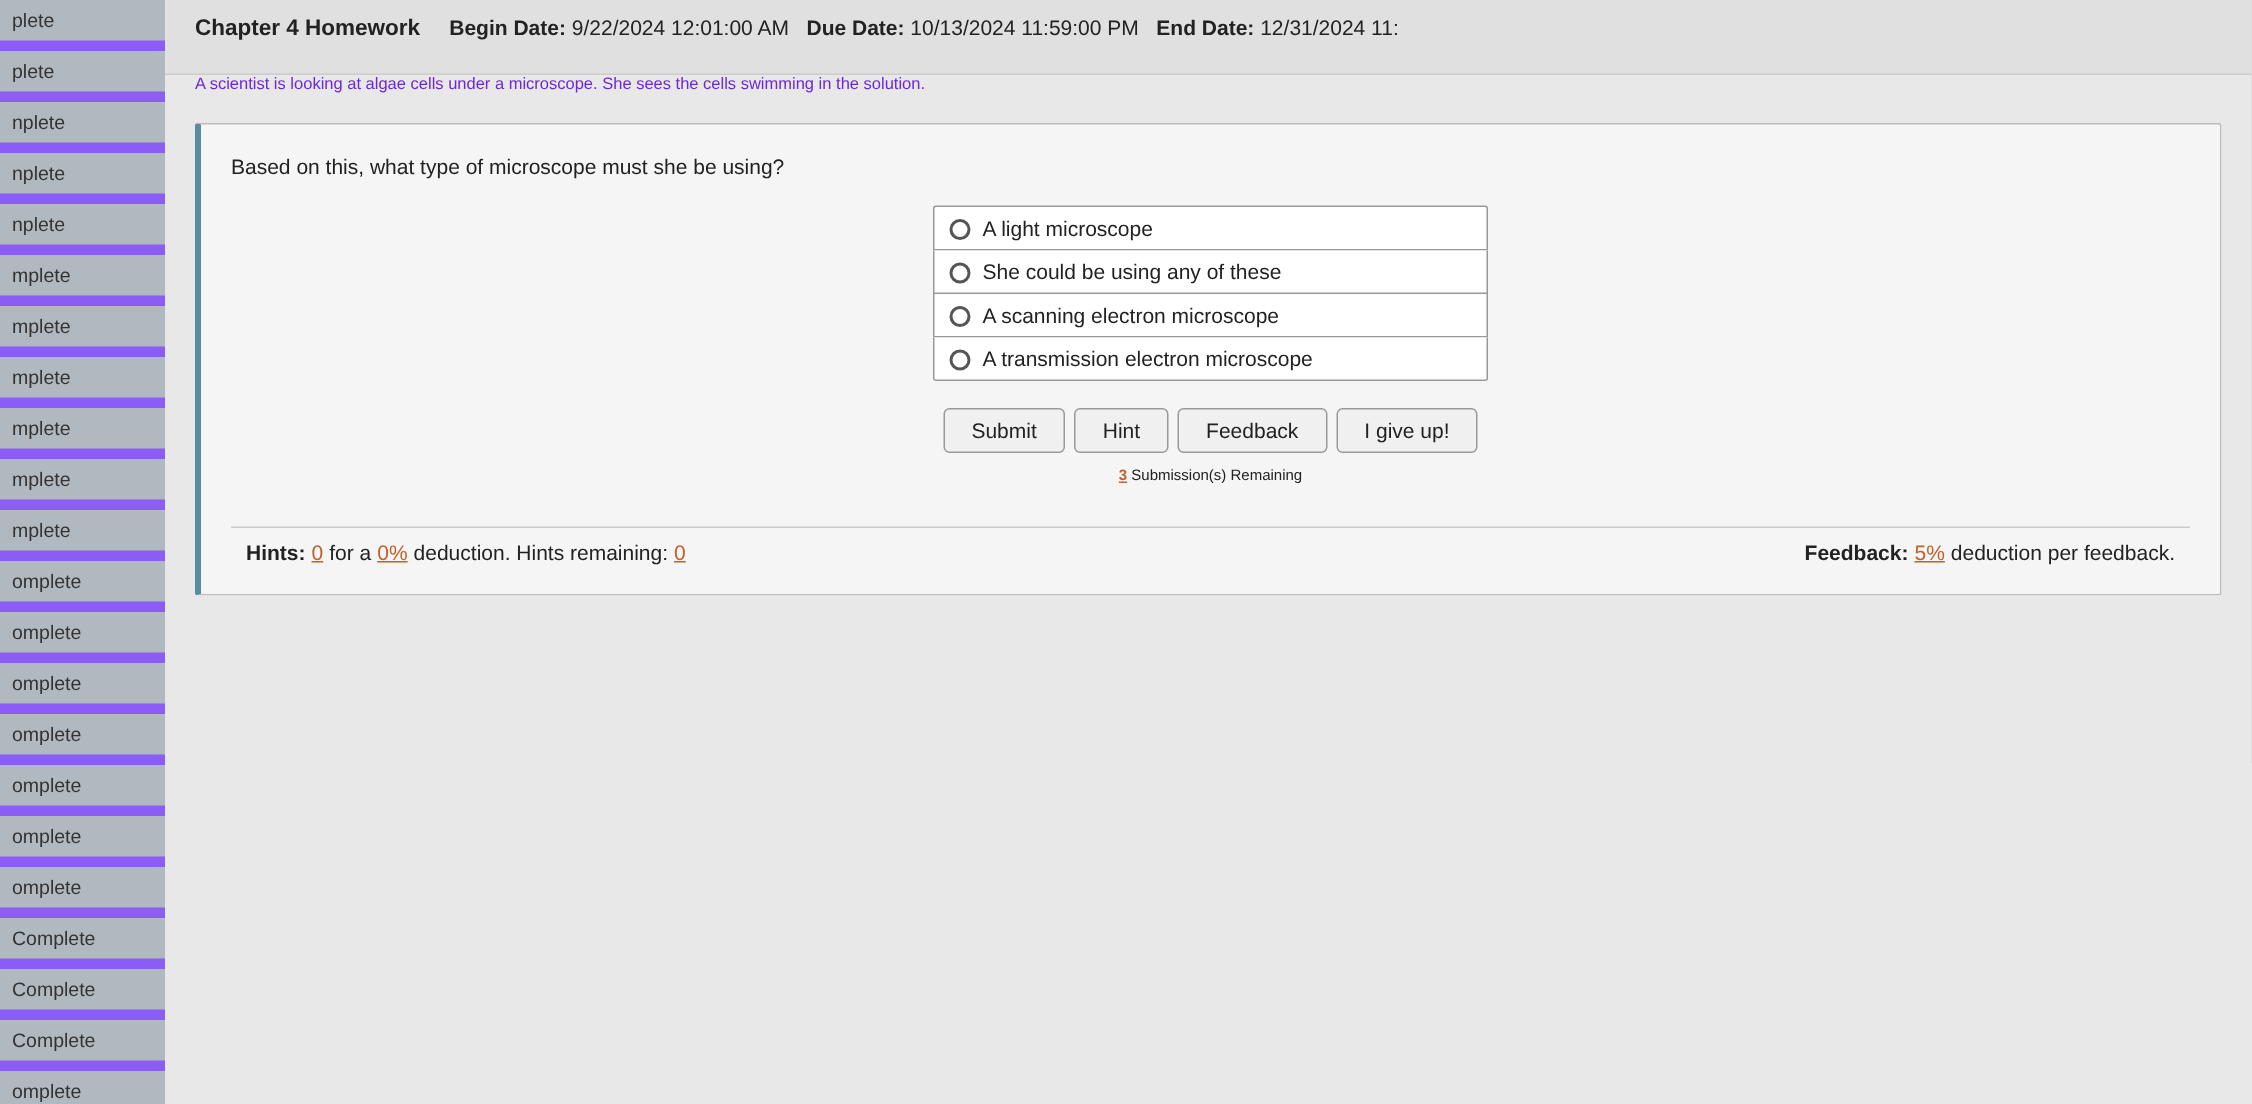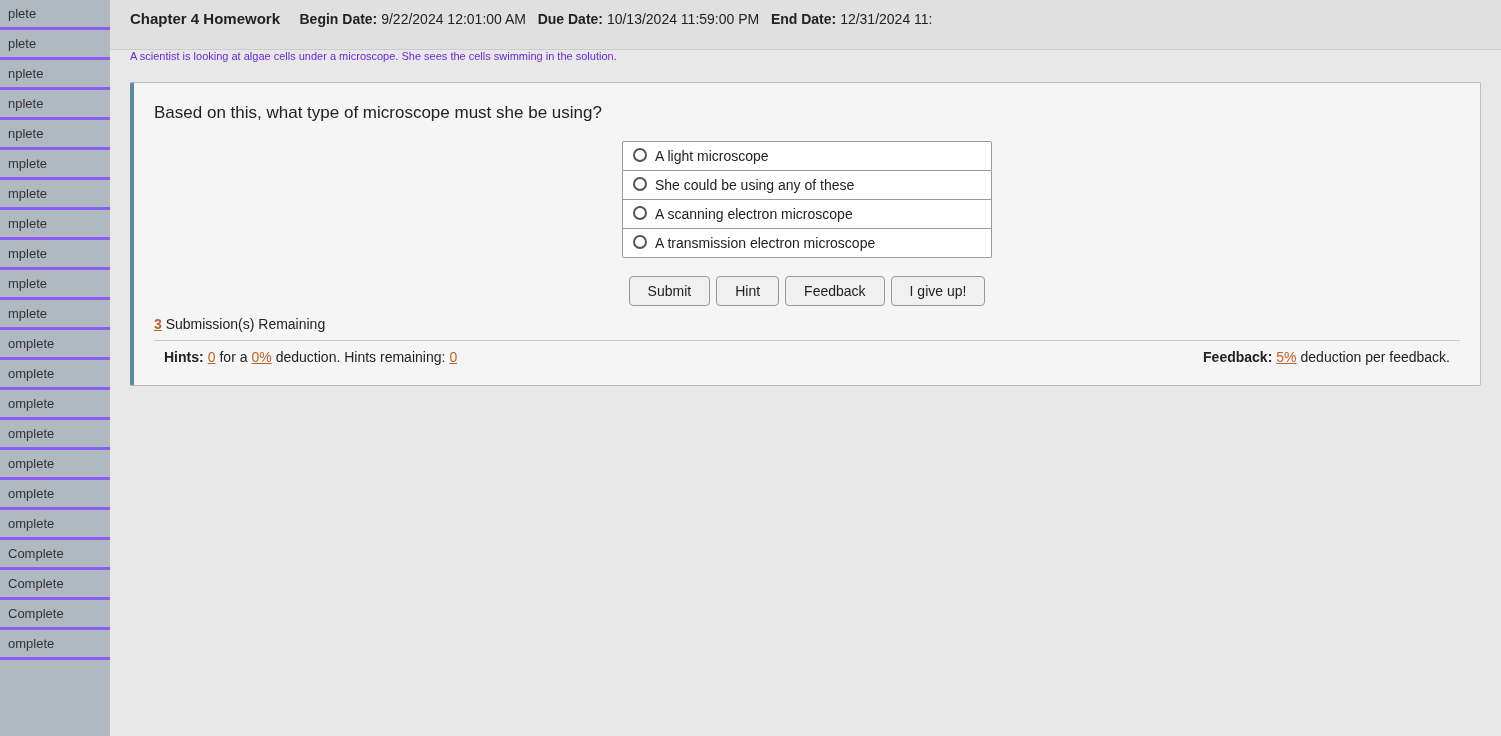--- a/index.html
+++ b/index.html
@@ -20,21 +20,21 @@
       width: 110px;
       background: #b0b8c0;
       display: flex;
       flex-direction: column;
       padding-top: 0;
     }
     .sidebar-item {
       padding: 6px 4px 6px 8px;
       font-size: 13px;
       color: #333;
-      border-bottom: 3px solid #8b5cf6;
+      border-bottom: 7px solid #8b5cf6;
       cursor: pointer;
     }
     
     .main-content {
       flex: 1;
       background: #e8e8e8;
       padding: 0;
     }
     
     .header-bar {
@@ -61,34 +61,34 @@
     
     .question-box {
       margin: 10px 20px 10px 20px;
       background: #f5f5f5;
       border: 1px solid #bbb;
       border-left: 4px solid #5a8a9f;
       padding: 20px 20px 16px 20px;
       border-radius: 2px;
     }
     .question-text {
-      font-size: 17px;
+      font-size: 14px;
       margin-bottom: 18px;
       color: #222;
     }
     
     .answer-choices {
       display: flex;
       flex-direction: column;
       align-items: center;
       margin-bottom: 18px;
     }
     .answer-option {
       display: flex;
-      align-items: flex-start;
+      align-items: flex-end;
       border: 1px solid #999;
       background: #fff;
       width: 370px;
       padding: 6px 10px;
       margin-bottom: 0;
       cursor: pointer;
       font-size: 14px;
     }
     .answer-option:first-child {
       border-radius: 2px 2px 0 0;
@@ -120,23 +120,23 @@
       padding: 6px 18px;
       font-size: 14px;
       border-radius: 4px;
       cursor: pointer;
       border: 1px solid #999;
       background: #f0f0f0;
       color: #222;
     }
     
     .submissions-remaining {
-      text-align: left;
-      font-size: 14px;
-      margin-bottom: 8px;
+      text-align: center;
+      font-size: 10px;
+      margin-bottom: 28px;
     }
     .submissions-count {
       color: #c0602a;
       font-weight: bold;
       text-decoration: underline;
     }
     
     .hints-feedback-bar {
       display: flex;
       justify-content: space-between;

